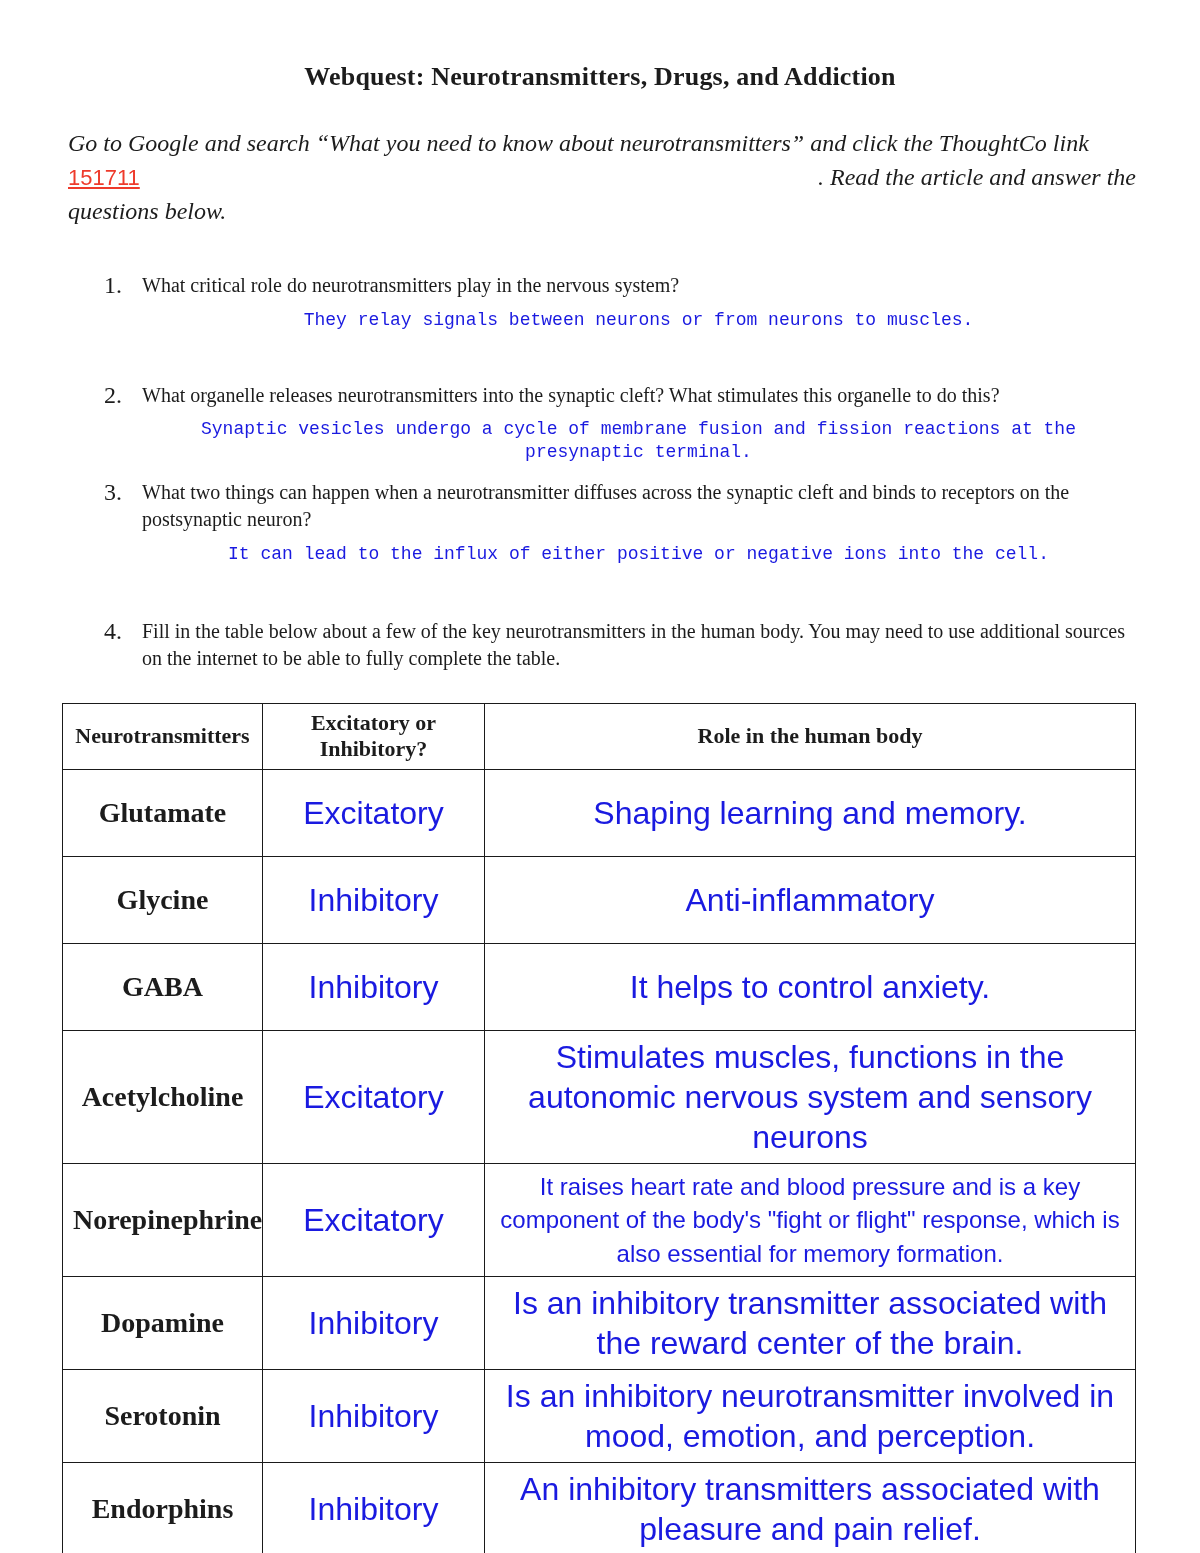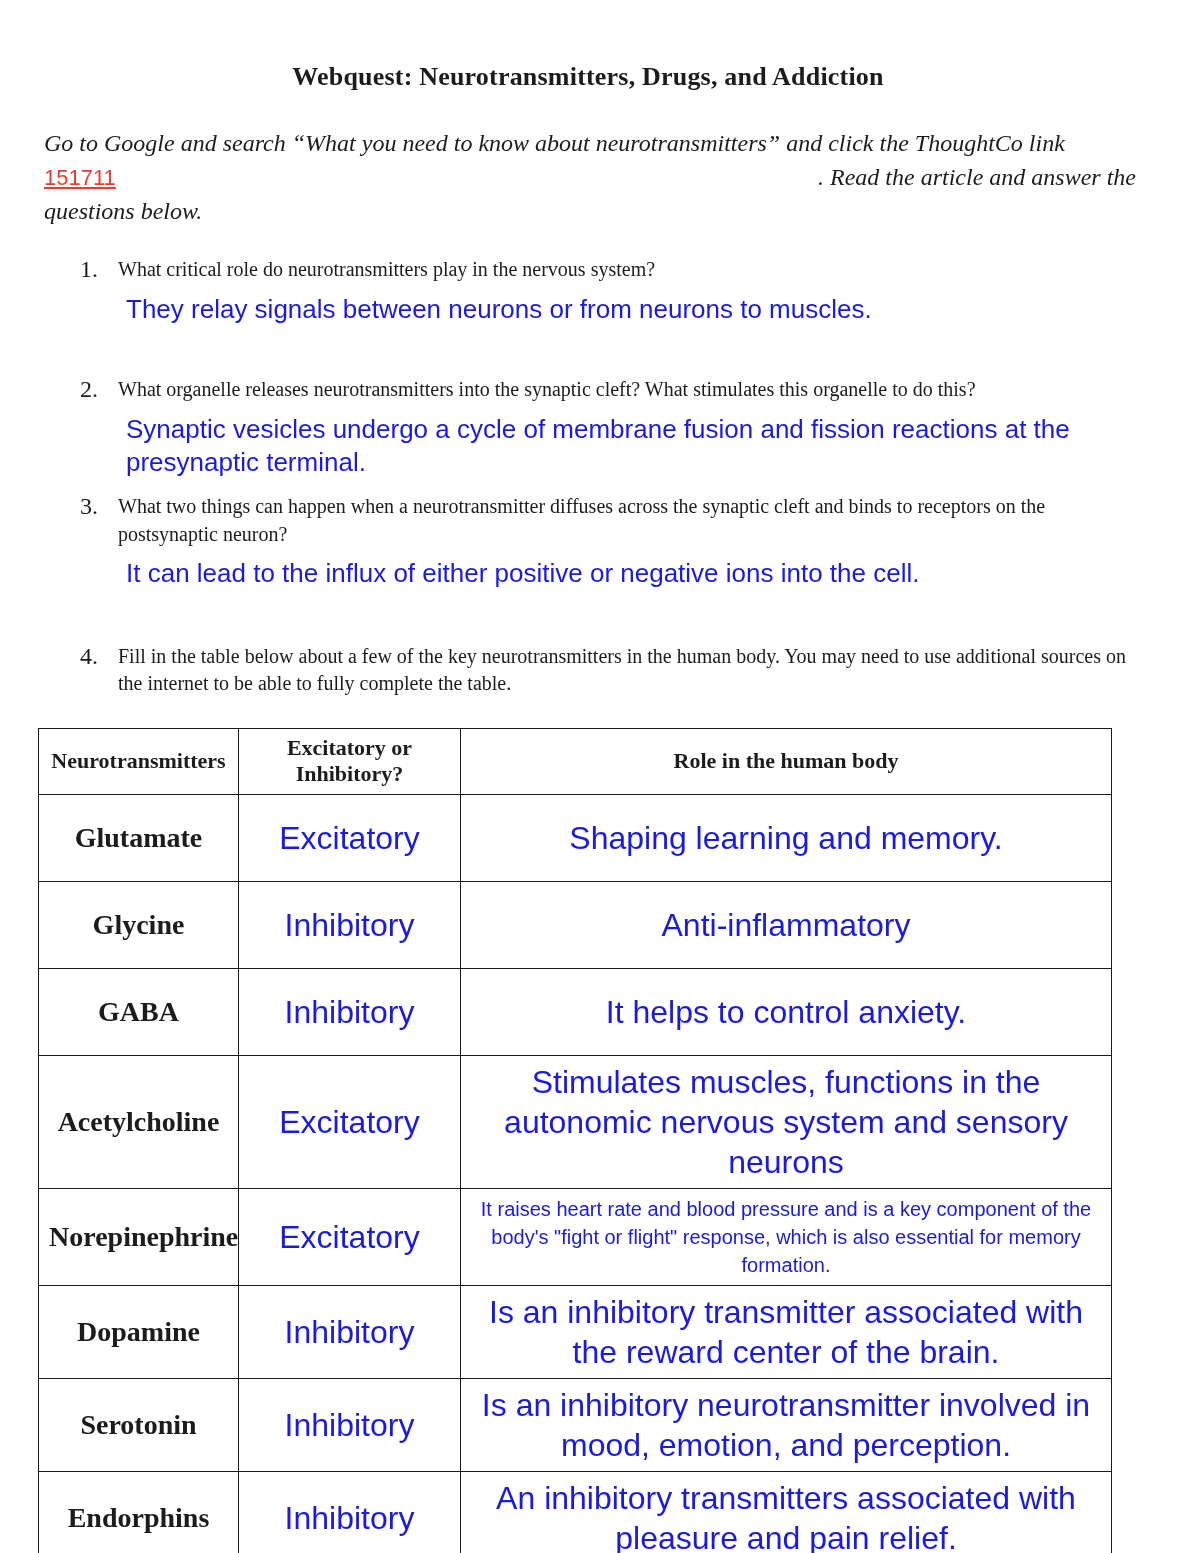--- a/index.html
+++ b/index.html
@@ -13,36 +13,36 @@
   body {
     width: 1200px;
     height: 1553px;
     font-family: "Liberation Serif", serif;
     color: var(--ink);
     overflow: hidden;
   }
   .page {
     width: 1200px;
     height: 1553px;
-    padding: 62px 64px 0 40px;
+    padding: 62px 64px 0 64px;
     position: relative;
   }
   .page-title {
     text-align: center;
     font-size: 26px;
     font-weight: bold;
     letter-spacing: 0.2px;
     margin-bottom: 34px;
   }
   .intro {
     font-style: italic;
     font-size: 24px;
     line-height: 1.42;
     margin-left: 4px;
-    margin-bottom: 28px;
+    margin-bottom: 44px;
   }
   .intro-line2-row {
     display: flex;
     justify-content: space-between;
     align-items: baseline;
     text-align: center;
   }
   .thoughtco-link {
     font-style: normal;
     font-family: "Liberation Sans", sans-serif;
@@ -60,27 +60,28 @@
     width: 38px;
     flex: 0 0 38px;
     font-size: 24px;
   }
   .qbody { flex: 1 1 auto; }
   .qtext {
     font-size: 20px;
     line-height: 1.38;
   }
   .answer {
-    font-family: Liberation Sans, sans-serif;
+    font-family: Liberation Mono, monospace;
     color: var(--answer-blue);
-    font-size: 26px;
+    font-size: 18px;
     line-height: 1.28;
     padding-left: 8px;
     margin-top: 9px;
     max-width: 985px;
+    text-align: center;
   }
   .q1 { margin-bottom: 50px; }
   .q2 { margin-bottom: 14px; }
   .q3 { margin-bottom: 52px; }
   .q4 { margin-bottom: 30px; }
   table.nt-table {
     width: 1073px;
     margin-left: -2px;
     border-collapse: collapse;
     table-layout: fixed;
@@ -108,21 +109,21 @@
     color: var(--ink);
     height: 87px;
   }
   .cell-type, .cell-role {
     font-family: "Liberation Sans", sans-serif;
     color: var(--answer-blue);
     font-size: 32px;
     line-height: 1.25;
   }
   .cell-role.small {
-    font-size: 20px;
+    font-size: 24px;
     line-height: 1.4;
   }
 </style>
 </head>
 <body>
 
 <div class="page">
 
   <h1 class="page-title">Webquest: Neurotransmitters, Drugs, and Addiction</h1>
 

